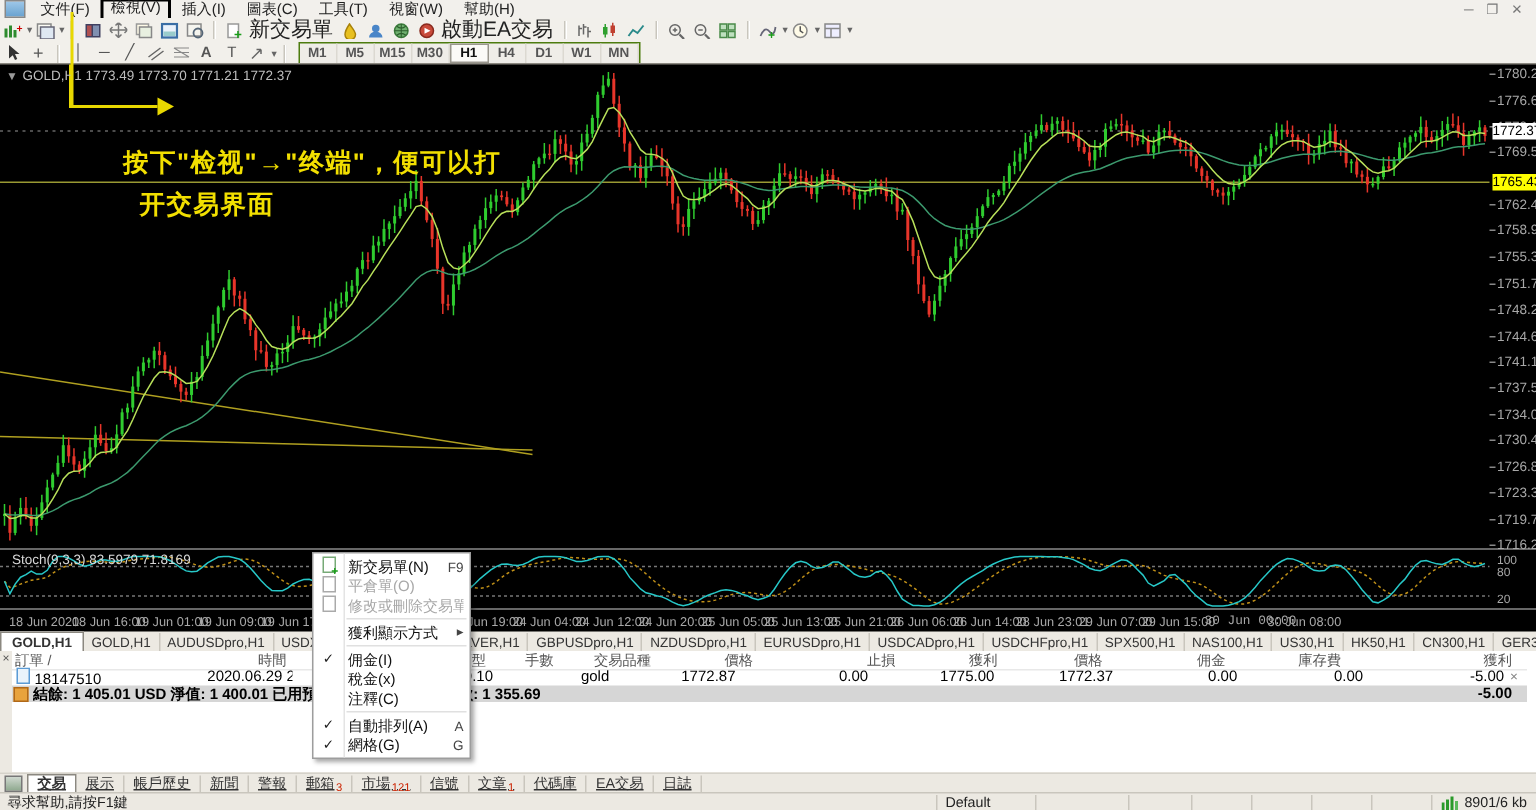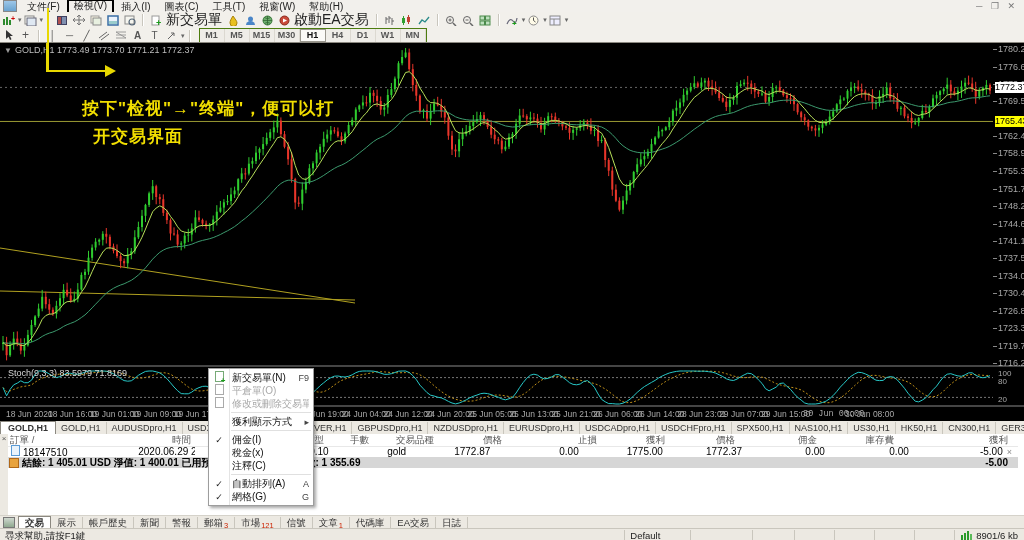--- a/index.html
+++ b/index.html
@@ -72,21 +72,21 @@
   .cmi.dis{color:#a8a8a8;}
   .cmsep{height:1px;background:#e0e0e0;margin:2px 2px 2px 22px;}
   .chk{color:#222;}
   .pgicon{display:inline-block;width:7px;height:9px;border:1px solid #7a7;background:#fff;position:relative;}
   .pgicon.gray{border-color:#aaa;}
   .plus{position:absolute;right:-3px;bottom:-3px;color:#1a9c1a;font-size:8px;font-weight:bold;line-height:6px;}
   
   #bottomtabs{position:absolute;left:0;top:515px;width:1024px;height:13px;background:#ece9e2;display:flex;
               align-items:center;font-size:9.5px;color:#333;border-top:1px solid #d5d2ca;}
   #bottomtabs .navic{width:10px;height:9px;margin:0 3px;background:linear-gradient(#cfd8cf,#8fa98f);border:1px solid #777;}
-  .btab{padding:0 6px;border-right:1px solid #c9c6bd;white-space:nowrap;cursor:default;height:12px;line-height:12px;}
+  .btab{padding:0 6px;border-right:1px solid #c9c6bd;white-space:nowrap;cursor:default;height:12px;line-height:12px;text-decoration:underline;}
   .btab.active{background:#fff;border:1px solid #8b8880;font-weight:bold;height:12px;}
   .badge{color:#cc2200;font-size:7.5px;vertical-align:sub;margin-left:1px;}
   
   #statusbar{position:absolute;left:0;top:528px;width:1024px;height:12px;background:#ece9e2;display:flex;
              align-items:center;font-size:9.5px;color:#222;border-top:1px solid #c9c6bd;}
   .scell{height:11px;line-height:11px;border-right:1px solid #c9c6bd;padding:0 5px;box-sizing:border-box;
          white-space:nowrap;overflow:hidden;}
   #traffic{display:flex;align-items:center;gap:3px;padding:0 6px;}
 </style>
 </head>

